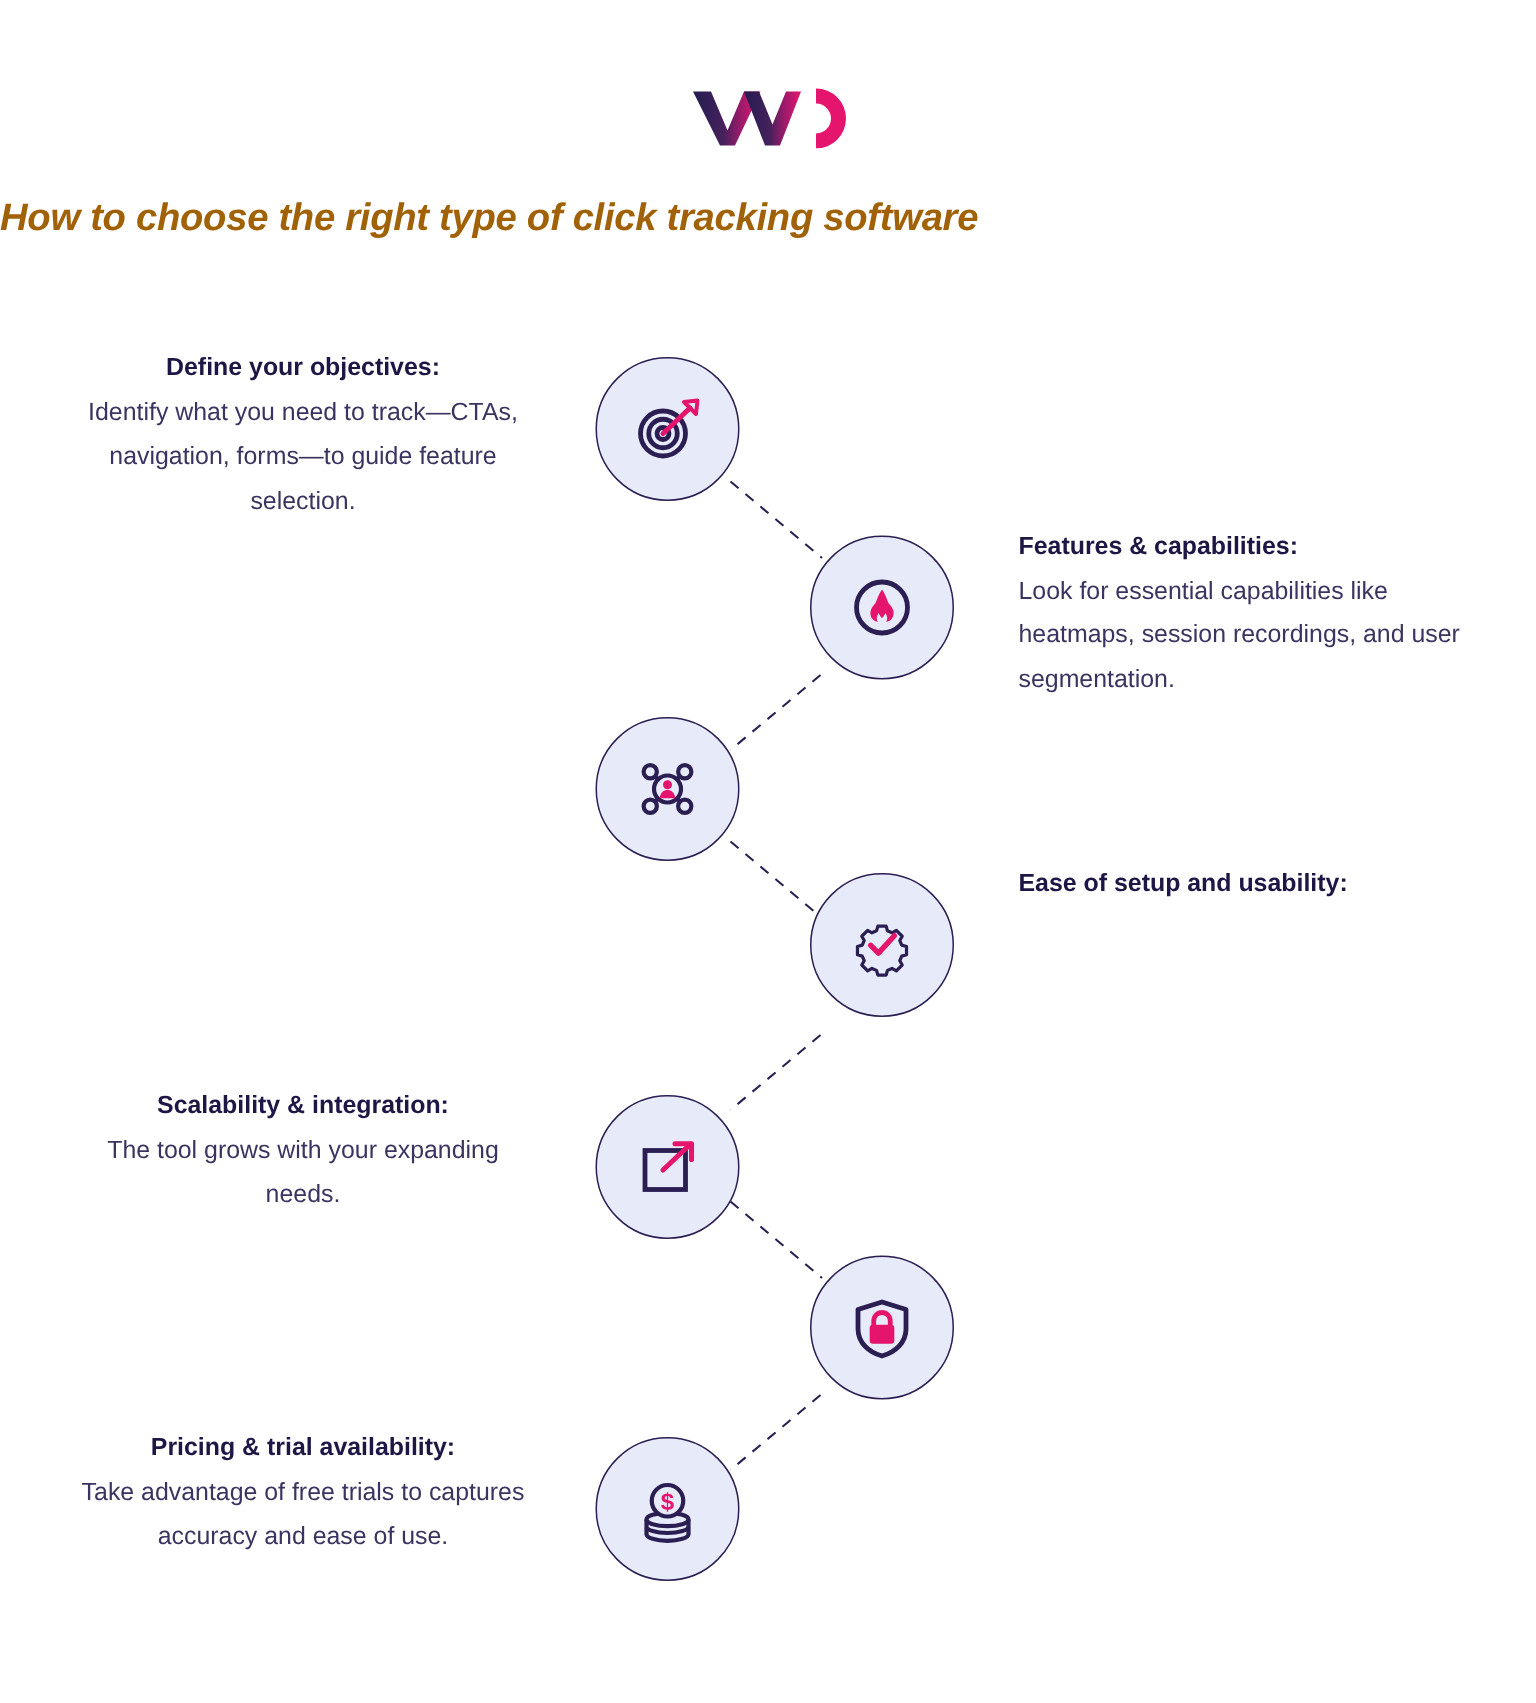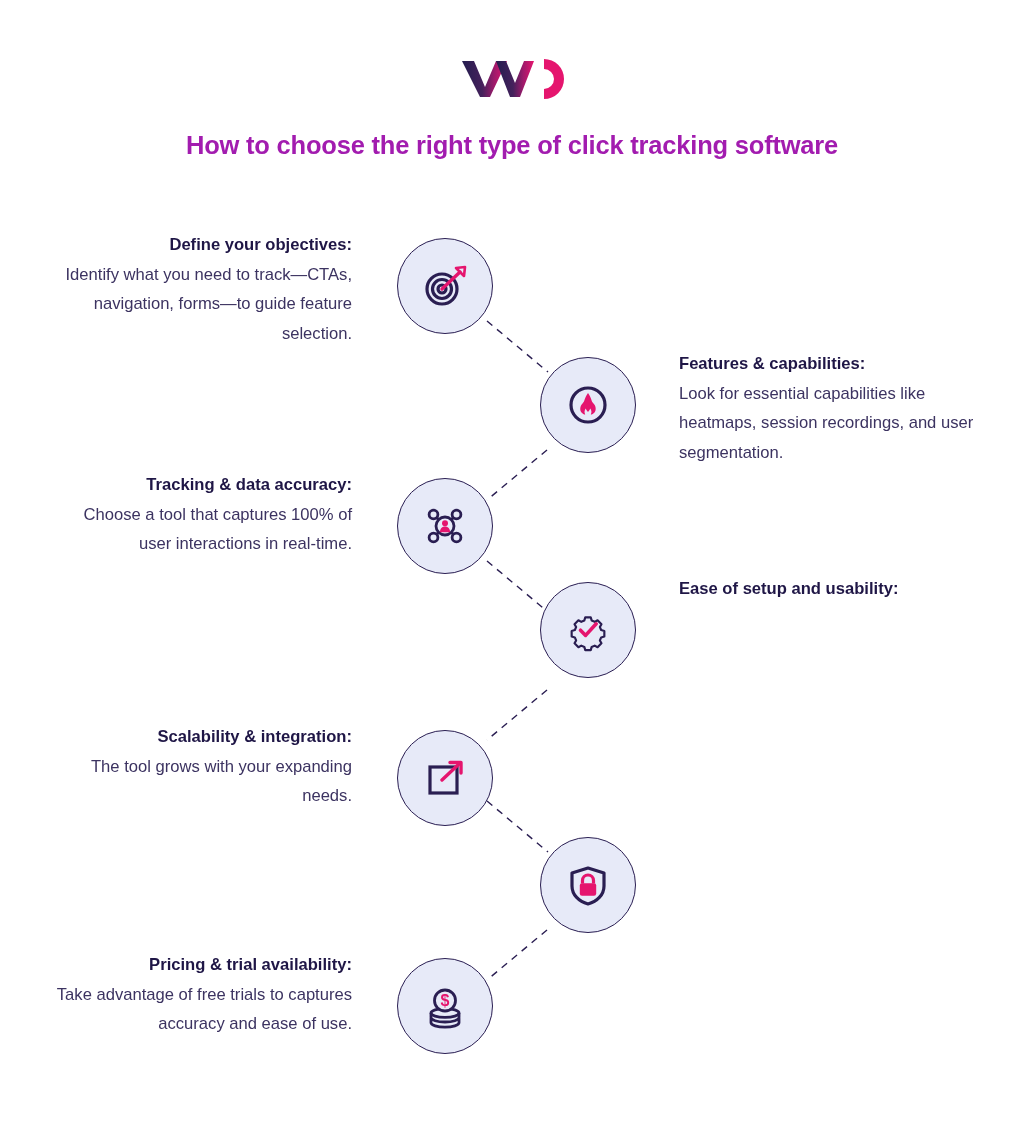--- a/index.html
+++ b/index.html
@@ -27,25 +27,25 @@
     justify-content: center;
   }
   #logo-area svg { display: block; }
 
   
   #page-title {
     position: absolute;
     top: 131px;
     left: 0;
     width: 1024px;
-    text-align: center;
     font-size: 25.5px;
     font-weight: bold;
-    color: #a21caf;
+    color: #a16207;
     letter-spacing: -0.2px;
+    font-style: italic;
   }
 
   
   #connectors {
     position: absolute;
     top: 0;
     left: 0;
     width: 1024px;
     height: 1135px;
     pointer-events: none;
@@ -80,21 +80,21 @@
   .copy {
     position: absolute;
     top: -8px;
     font-size: 16.6px;
     line-height: 29.5px;
     color: #332a5c;
   }
   .step.left .copy {
     right: 672px;
     width: 300px;
-    text-align: right;
+    text-align: center;
   }
   .step.right .copy {
     left: 679px;
     width: 320px;
     text-align: left;
   }
   .copy .heading {
     font-weight: bold;
     color: #1f1646;
   }
@@ -172,24 +172,20 @@
         <circle cx="14.5" cy="14.5" r="4.4" fill="#e7eaf8"></circle>
         <circle cx="37.5" cy="14.5" r="4.4" fill="#e7eaf8"></circle>
         <circle cx="14.5" cy="37.5" r="4.4" fill="#e7eaf8"></circle>
         <circle cx="37.5" cy="37.5" r="4.4" fill="#e7eaf8"></circle>
         <circle cx="26" cy="26" r="9" fill="#e7eaf8"></circle>
       </g>
       <circle cx="26" cy="23.2" r="3" fill="#e5156e"></circle>
       <path d="M20.8 32.2 C21.3 28.2 23.4 26.6 26 26.6 C28.6 26.6 30.7 28.2 31.2 32.2 Z" fill="#e5156e"></path>
     </svg>
   </div>
-  <div class="copy">
-    <span class="heading">Tracking &amp; data accuracy:</span><br>
-    <span class="body">Choose a tool that captures 100% of user interactions in real-time.</span>
-  </div>
 </div>
 
 <div class="step right" style="top:582px;">
   <div class="node">
     <svg width="52" height="52" viewBox="0 0 52 52">
       <path d="M22.2 8.5 h7.6 l1.3 4.4 l4.2 1.8 l4.0 -2.2 l5.4 5.4 l-2.2 4.0 l1.8 4.2 l4.4 1.3 v7.6 l-4.4 1.3 l-1.8 4.2 l2.2 4.0 l-5.4 5.4 l-4.0 -2.2 l-4.2 1.8 l-1.3 4.4 h-7.6 l-1.3 -4.4 l-4.2 -1.8 l-4.0 2.2 l-5.4 -5.4 l2.2 -4.0 l-1.8 -4.2 l-4.4 -1.3 v-7.6 l4.4 -1.3 l1.8 -4.2 l-2.2 -4.0 l5.4 -5.4 l4.0 2.2 l4.2 -1.8 Z" fill="none" stroke="#2a1e52" stroke-width="3.0" stroke-linejoin="round" transform="translate(26,26) scale(0.72) translate(-26,-26)"></path>
       <path d="M18.5 26.2 L23.6 31.4 L34.2 19.8" fill="none" stroke="#e5156e" stroke-width="3.6" stroke-linecap="round" stroke-linejoin="round"></path>
     </svg>
   </div>
   <div class="copy">

